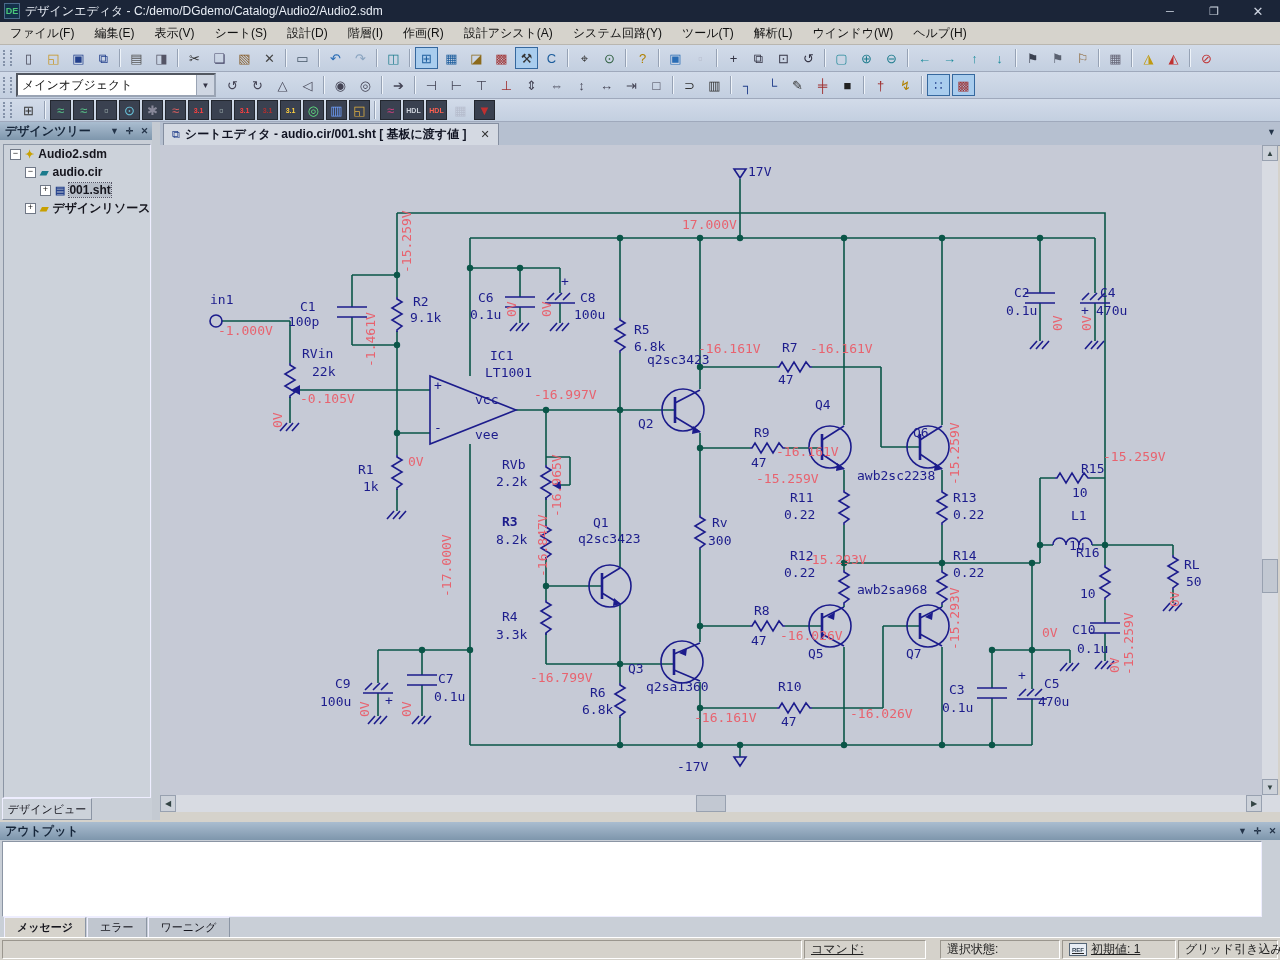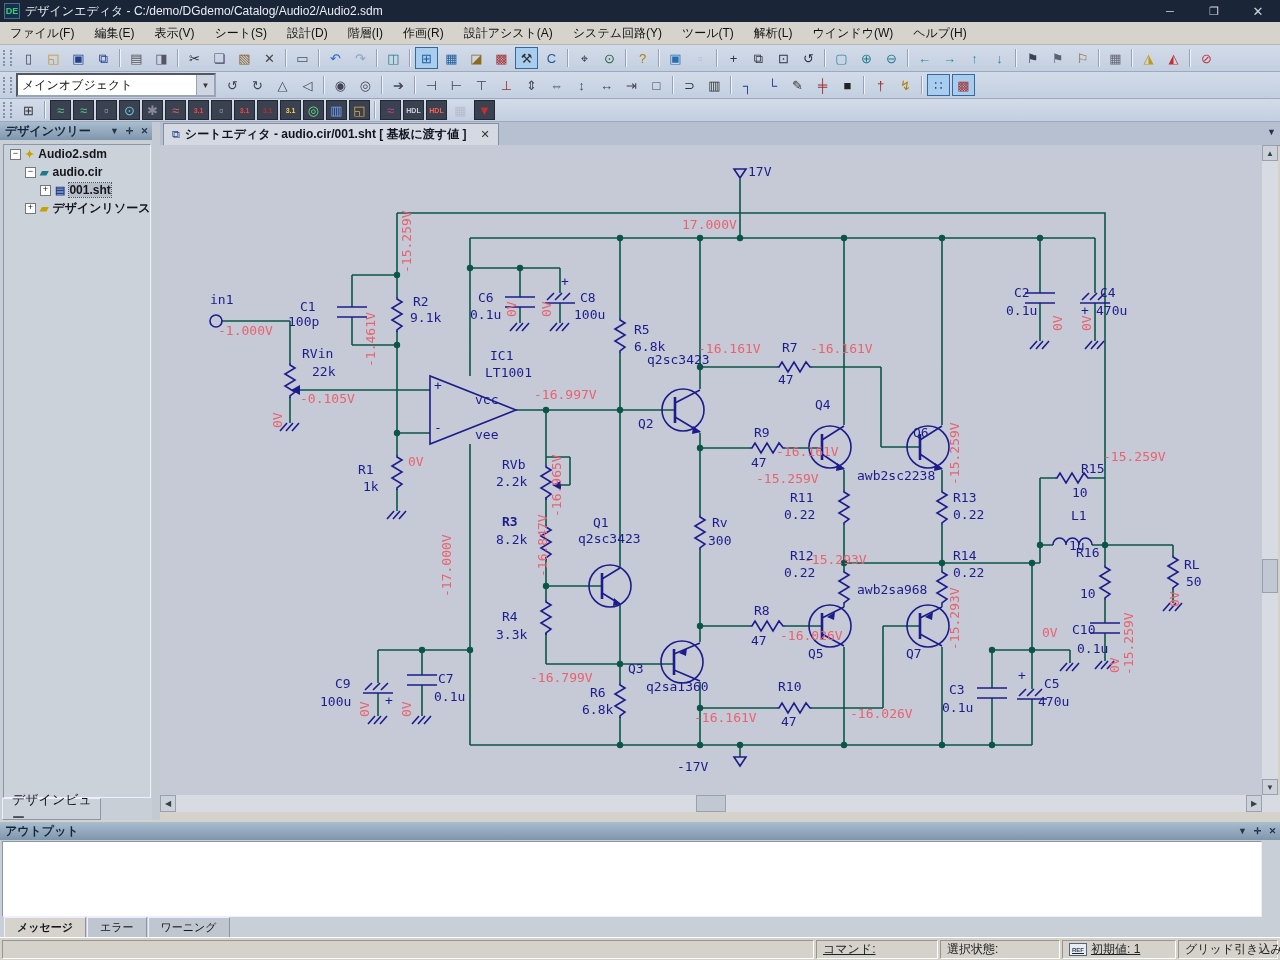--- a/index.html
+++ b/index.html
@@ -41,22 +41,22 @@
   .phbtns{margin-left:auto;display:flex;}
   .phb{width:15px;text-align:center;font-size:9px;color:#243449;}
   #tree{position:absolute;left:3px;top:22px;width:146px;height:652px;background:#ccd2da;
         border:1px solid #8b95a4;border-right-color:#eef;border-bottom-color:#eef;overflow:hidden;}
   .trow{display:flex;align-items:center;height:18px;font-size:12px;font-weight:bold;color:#15151d;white-space:nowrap;}
   .texp{width:9px;height:9px;border:1px solid #707886;background:#fff;font-size:9px;line-height:7px;
         text-align:center;margin-right:4px;flex:none;color:#222;font-weight:normal;}
   .tico{margin-right:4px;font-size:11px;flex:none;}
   .tsel{background:#b7bec8;outline:1px dotted #556;}
   #sbtab{position:absolute;left:2px;top:676px;width:88px;height:20px;background:#ccd2da;
-         border:1px solid #8b95a4;border-top-color:#eef;border-left-color:#eef;font-size:13px;
-         display:flex;align-items:center;justify-content:center;color:#15151d;padding-left:9px;}
+         border:1px solid #8b95a4;border-top-color:#eef;border-left-color:#eef;font-size:11px;
+         display:flex;align-items:center;justify-content:center;color:#15151d;}
   #splitter{position:absolute;left:152px;top:122px;width:8px;height:698px;background:#c4cad2;}
   
   #tabbar{position:absolute;left:160px;top:122px;width:1120px;height:23px;background:#b6c0d0;
           border-bottom:1px solid #8b95a4;}
   #doctab{position:absolute;left:3px;top:1px;height:21px;background:#d4d9e2;border:1px solid #848ea0;
           border-bottom:none;display:flex;align-items:center;font-size:12px;font-weight:bold;color:#101322;
           padding:0 8px;}
   #doctab .dicon{color:#23408c;font-size:11px;margin-right:5px;font-weight:normal;}
   #doctab .dclose{margin-left:14px;font-weight:normal;color:#333;font-size:11px;}
   #tabdrop{position:absolute;right:4px;top:5px;font-size:9px;color:#243449;}
@@ -612,21 +612,21 @@
         <div class="otab">エラー</div>
         <div class="otab">ワーニング</div>
       </div>
   </div>
 
   <div id="statusbar">
     <div class="sseg" id="seg0"></div>
     <div class="sseg" style="width:108px;text-decoration:underline;">
       <span>コマンド:</span>
       </div>
-    <div class="sseg" style="width:106px;">
+    <div class="sseg" style="width:106px;margin-left:12px;">
       <span>選択状態:</span>
       </div>
     <div class="sseg" style="width:100px;text-decoration:underline;">
       <span id="refico">REF</span>
       <span>初期値: 1</span>
       </div>
     <div class="sseg" style="width:86px;">
       <span>グリッド引き込み</span>
       </div>
   </div>

